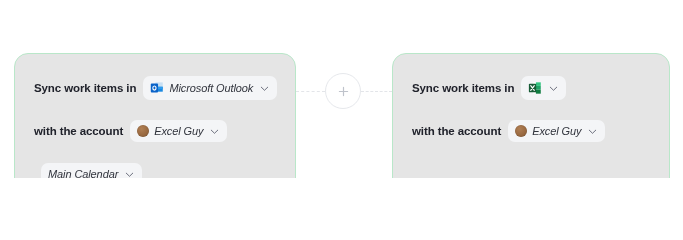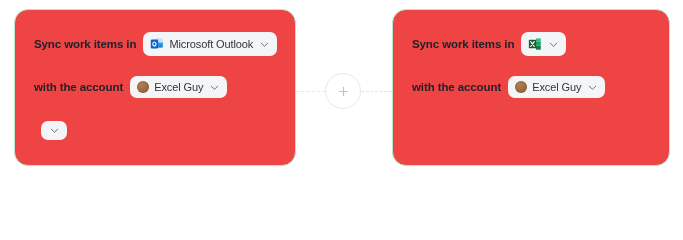--- a/index.html
+++ b/index.html
@@ -16,23 +16,24 @@
   .canvas {
     position: relative;
     width: 683px;
     height: 178px;
   }
 
   
   .card {
     position: absolute;
     box-sizing: border-box;
-    background: #ef4444;
+    background: #e5e5e5;
     border: 1.3px solid #b9e7c9;
     border-radius: 14px;
+    margin-top: 44px;
   }
   .card.left  { left: 14px;  top: 9px;  width: 282px; height: 157px; }
   .card.right { left: 392px; top: 9px;  width: 278px; height: 157px; }
 
   .rows {
     position: absolute;
     left: 0; right: 0; top: 0; bottom: 0;
     padding: 21px 0 0 19px;
     display: flex;
     flex-direction: column;
@@ -57,20 +58,21 @@
   .pill {
     display: inline-flex;
     align-items: center;
     gap: 5px;
     margin-left: 7px;
     padding: 5px 8px 5px 7px;
     border-radius: 7px;
     background: #f4f5f7;
     white-space: nowrap;
     cursor: pointer;
+    font-style: italic;
   }
   .pill-text {
     font-size: 11px;
     color: #31343d;
     letter-spacing: -0.1px;
   }
   .chev {
     width: 9px;
     height: 9px;
     margin-left: 2px;
@@ -164,20 +166,21 @@
           <span class="chev">
             <svg viewBox="0 0 10 10" width="9" height="9" xmlns="http://www.w3.org/2000/svg">
               <path d="M1.4 3.5 L5 7 L8.6 3.5" fill="none" stroke="#5d6170" stroke-width="1" stroke-linecap="round" stroke-linejoin="round"></path>
             </svg>
           </span>
         </span>
       </div>
 
       <div class="row">
         <span class="pill">
+          <span class="pill-text">Main Calendar</span>
           <span class="chev">
             <svg viewBox="0 0 10 10" width="9" height="9" xmlns="http://www.w3.org/2000/svg">
               <path d="M1.4 3.5 L5 7 L8.6 3.5" fill="none" stroke="#5d6170" stroke-width="1" stroke-linecap="round" stroke-linejoin="round"></path>
             </svg>
           </span>
         </span>
       </div>
 
     </div>
   </div>

